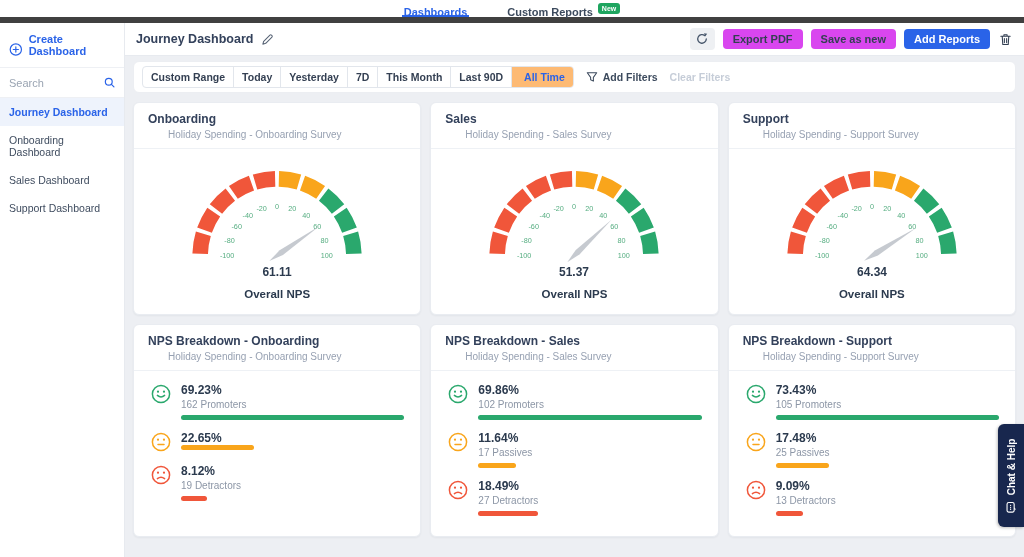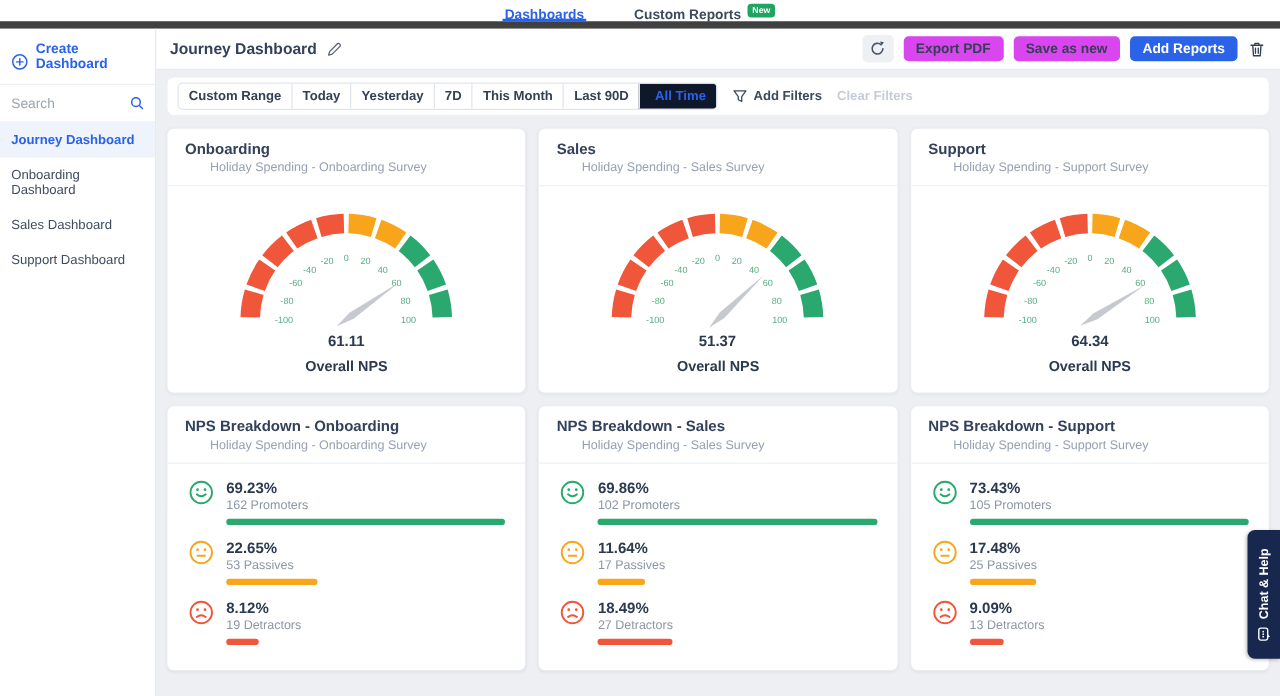--- a/index.html
+++ b/index.html
@@ -44,21 +44,21 @@
   .btn.primary { background:#2a63e8; color:#fff; }
   .trash-btn { cursor:pointer; display:flex; align-items:center; }
   
   .content { flex:1; padding:5px 8px; }
   .filterbar { background:#fff; border:1px solid #eceef2; border-radius:6px;
     padding:4px 8px; display:flex; align-items:center; gap:12px; margin-bottom:9px; }
   .range-group { display:flex; border:1px solid #e2e6ec; border-radius:4px; overflow:hidden; }
   .chip { font-size:10.5px; font-weight:600; color:#333f52; padding:4px 8px;
     border-left:1px solid #e2e6ec; cursor:pointer; white-space:nowrap; }
   .chip:first-child { border-left:none; }
-  .chip.selected { background:#0f172a; color:#2a63e8;padding-left:12px; }
+  .chip.selected { background:#fdba74; color:#2a63e8;padding-left:12px; }
   .add-filters { display:flex; align-items:center; gap:5px; font-size:10.5px;
     font-weight:600; color:#3c4a5d; cursor:pointer; }
   .clear-filters { font-size:10.5px; font-weight:600; color:#c6cdd8; cursor:pointer; }
   .grid { display:grid; grid-template-columns:repeat(3,1fr); gap:9px; }
   .card { background:#fff; border:1px solid #e9ecf1; border-radius:6px; height:213px;
     overflow:hidden; box-shadow:0 1px 2px rgba(20,30,60,.05); }
   .card-header { padding:9px 14px 8px; border-bottom:1px solid #eef1f5; }
   .card-title { font-size:12px; font-weight:700; color:#33415b; }
   .card-sub { font-size:10px; color:#97a1b2; margin-top:3px;margin-left:20px; }
   .gauge-body { display:flex; flex-direction:column; align-items:center; padding-top:7px; }
@@ -284,21 +284,20 @@
               </div>
               <div class="nps-row">
                 <svg width="22" height="22" viewBox="0 0 22 22">
     <circle cx="11" cy="11" r="8.6" stroke="#f9a51b" stroke-width="1.5" fill="none"></circle>
     <circle cx="8" cy="8.7" r="1.1" fill="#f9a51b"></circle>
                   <circle cx="14" cy="8.7" r="1.1" fill="#f9a51b"></circle>
                   <line x1="8" y1="13.6" x2="14" y2="13.6" stroke="#f9a51b" stroke-width="1.5" stroke-linecap="round"></line>
                 </svg>
         <div class="nps-info">
           <div class="nps-pct">22.65%</div>
-          <div class="nps-count">53 Passives</div>
           <div class="nps-bar" style="width:32.7%;background:#f9a51b"></div>
         </div>
               </div>
               <div class="nps-row">
                 <svg width="22" height="22" viewBox="0 0 22 22">
     <circle cx="11" cy="11" r="8.6" stroke="#f0563a" stroke-width="1.5" fill="none"></circle>
     <circle cx="8" cy="8.7" r="1.1" fill="#f0563a"></circle>
                   <circle cx="14" cy="8.7" r="1.1" fill="#f0563a"></circle>
                   <path d="M7.4 14.6 Q11 11.7 14.6 14.6" stroke="#f0563a" stroke-width="1.5" fill="none" stroke-linecap="round"></path>
                 </svg>

